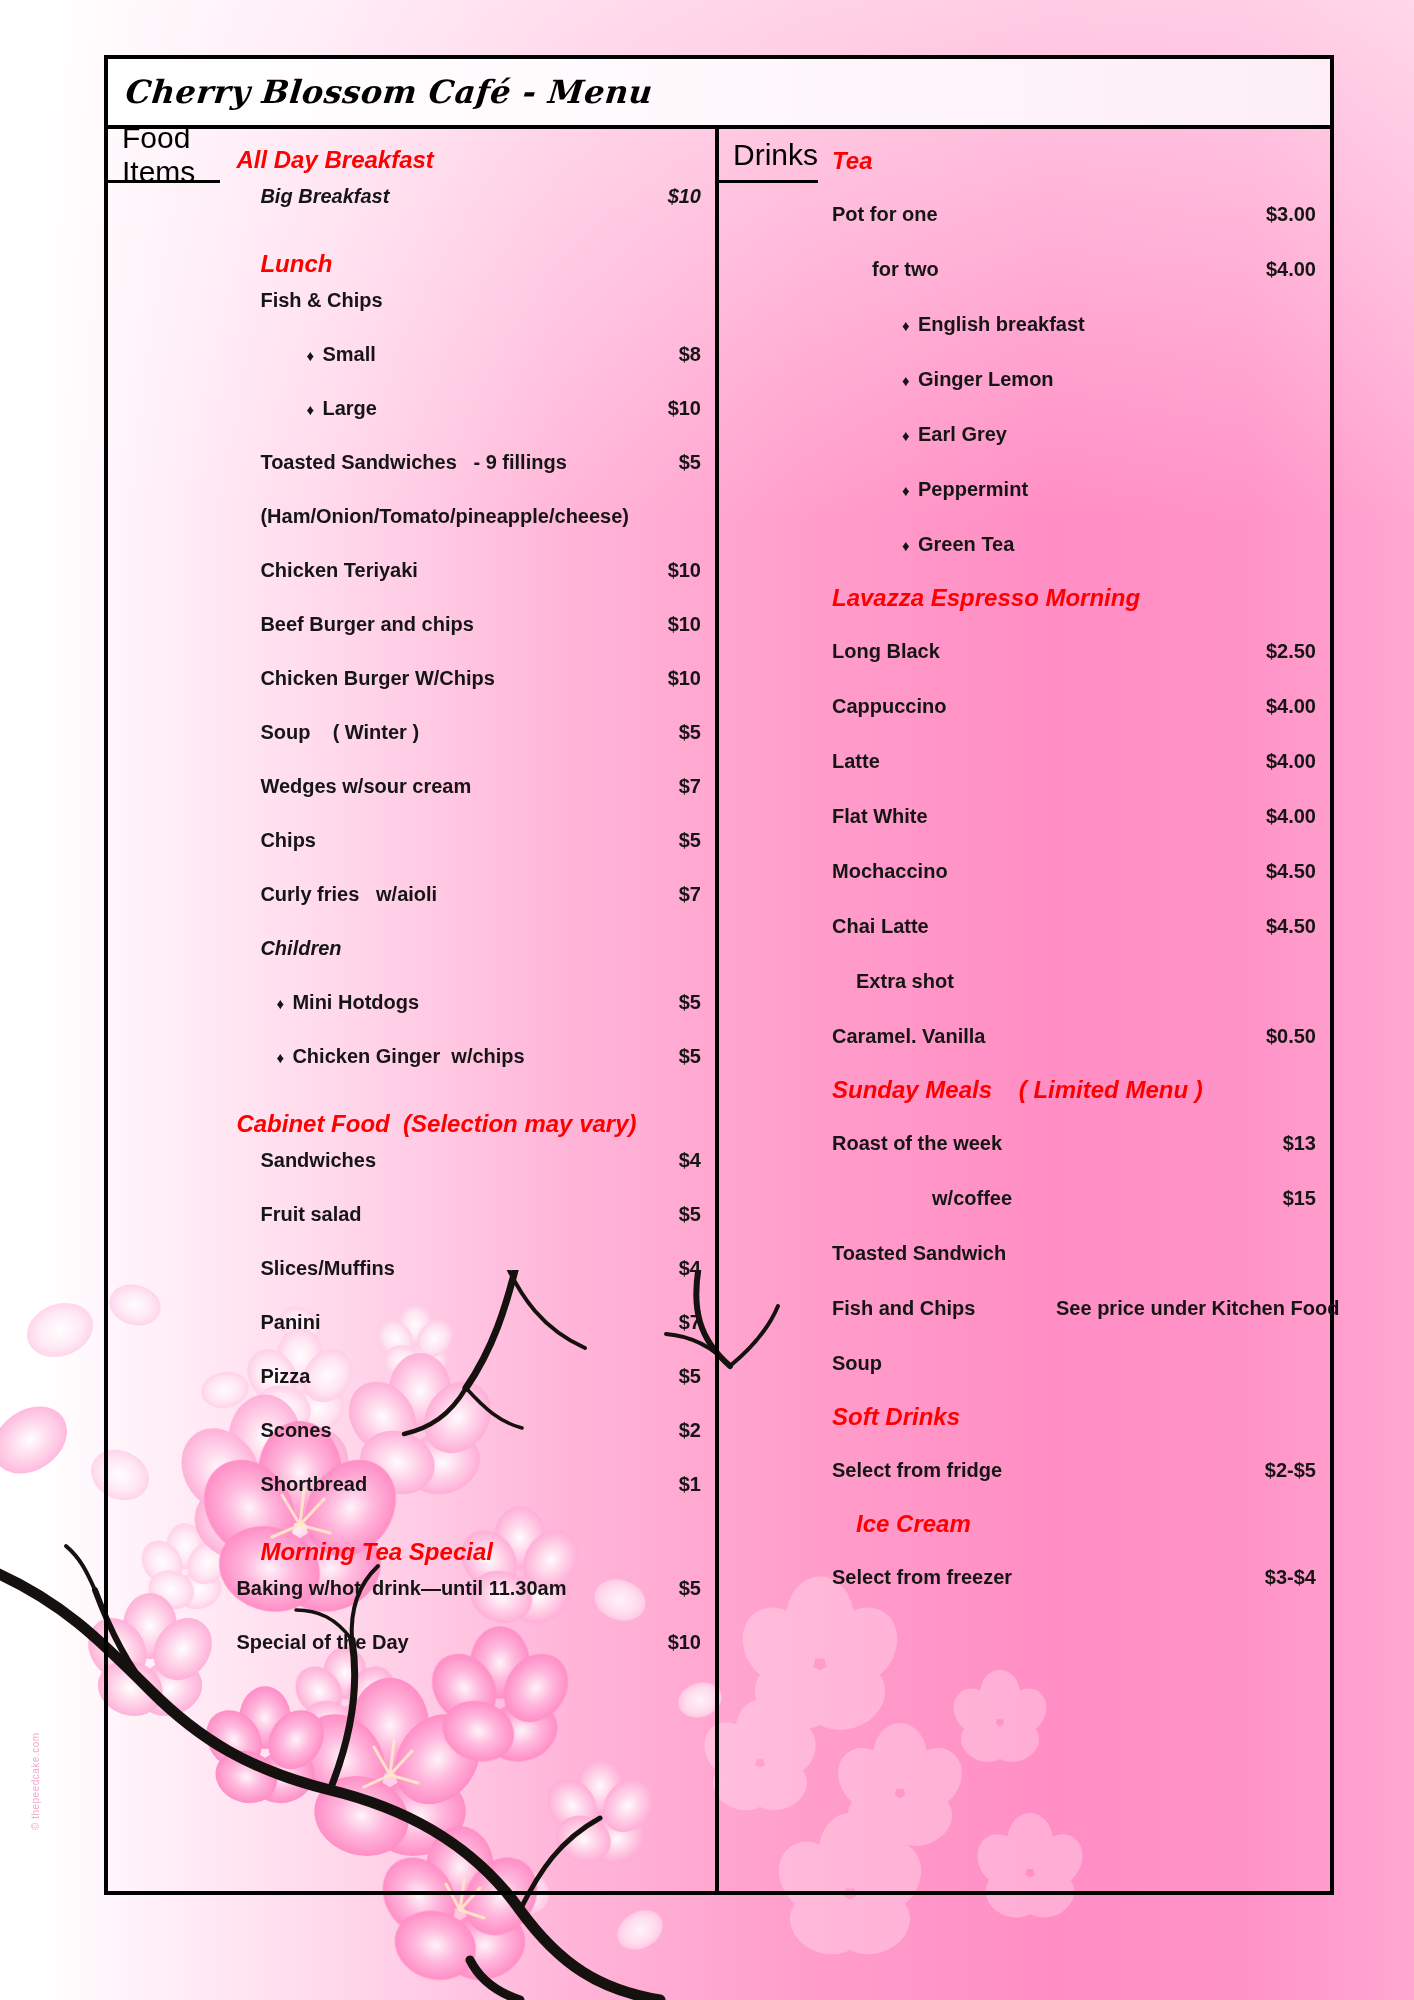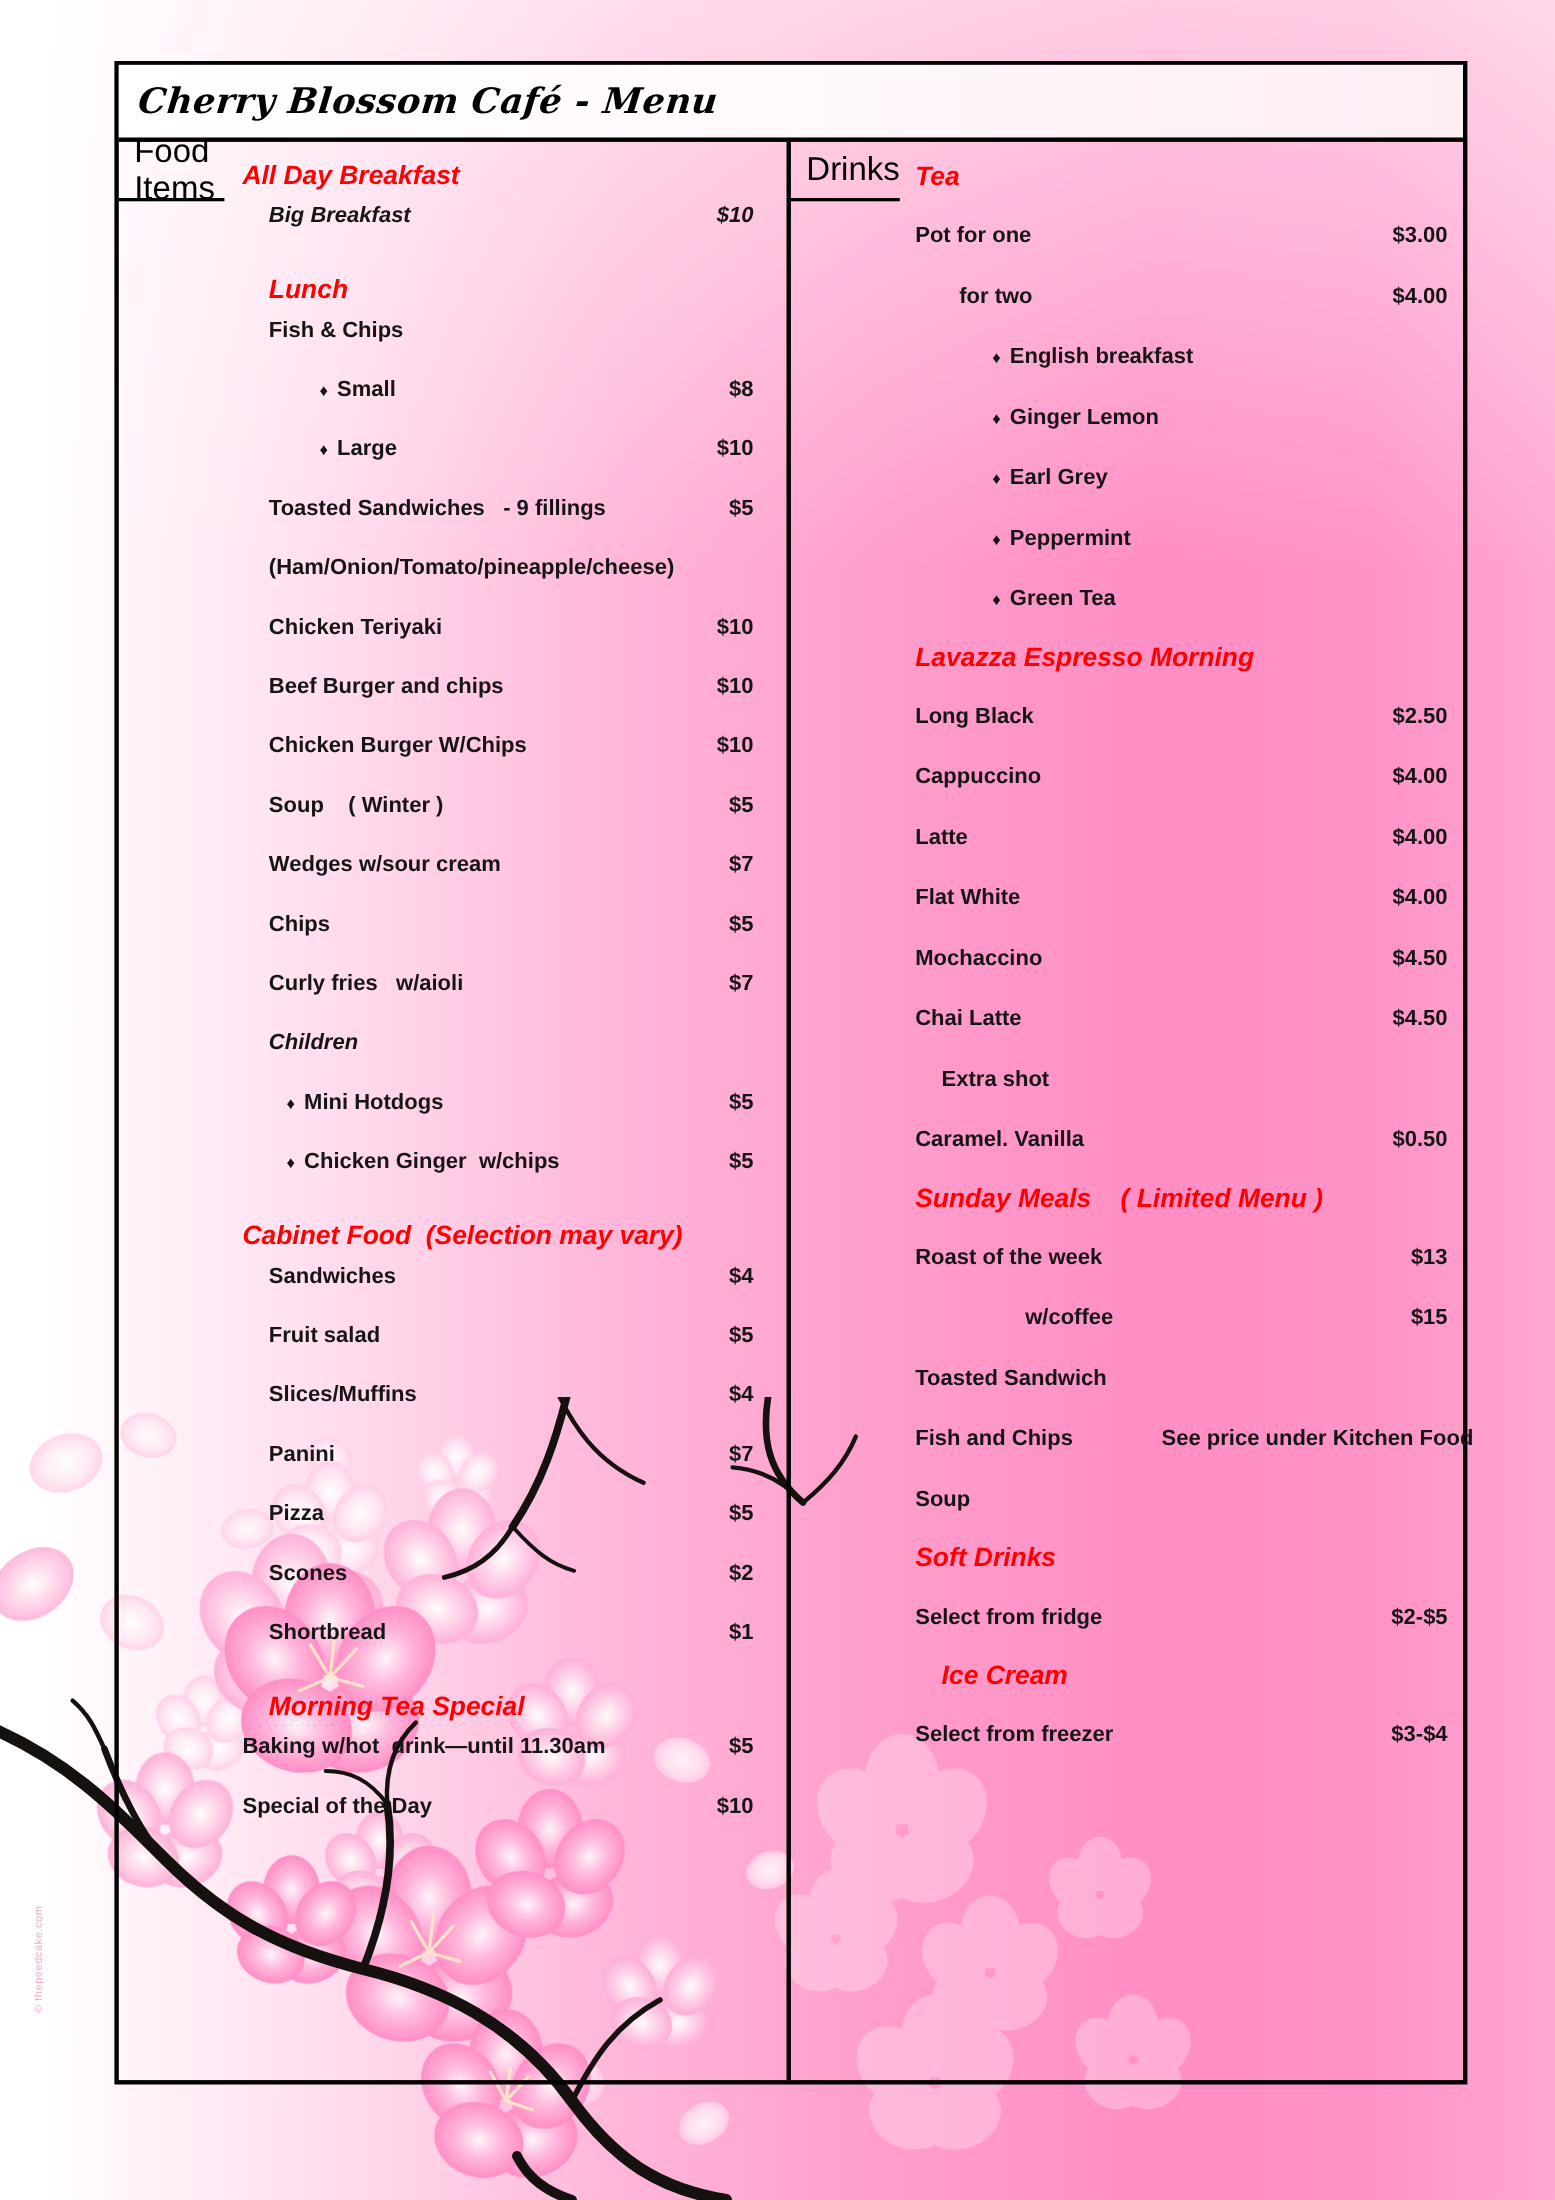--- a/index.html
+++ b/index.html
@@ -167,21 +167,21 @@
   .row.italic { font-style: italic; }
 
   .bullet {
     display: inline-block;
     width: 16px;
     color: #151515;
     font-size: 15px;
   }
 
   
-  #col-food .col-body { padding-left: 16px; padding-right: 30px; }
+  #col-food .col-body { padding-left: 16px; padding-right: 14px; }
   #col-food .row { height: 54px; }
   #col-food .section-head { height: 50px; display: flex; align-items: center; }
   #col-food .price { width: 72px; }
 
   
   #col-drinks .col-body { padding-left: 14px; padding-right: 14px; }
   #col-drinks .row { height: 55px; align-items: center; }
   #col-drinks .section-head { height: 52px; display: flex; align-items: center; }
   #col-drinks .price { width: 110px; }
   #col-drinks .price.wide { width: 260px; text-align: left; }

